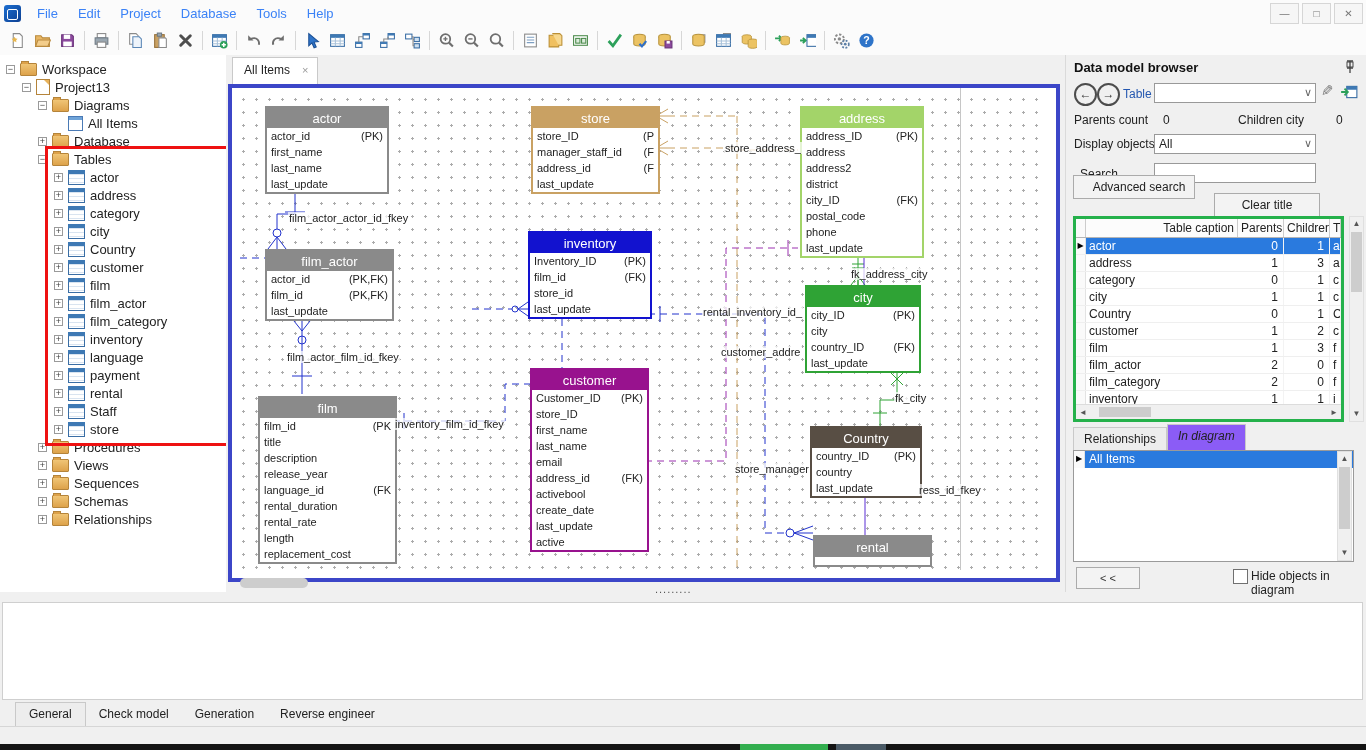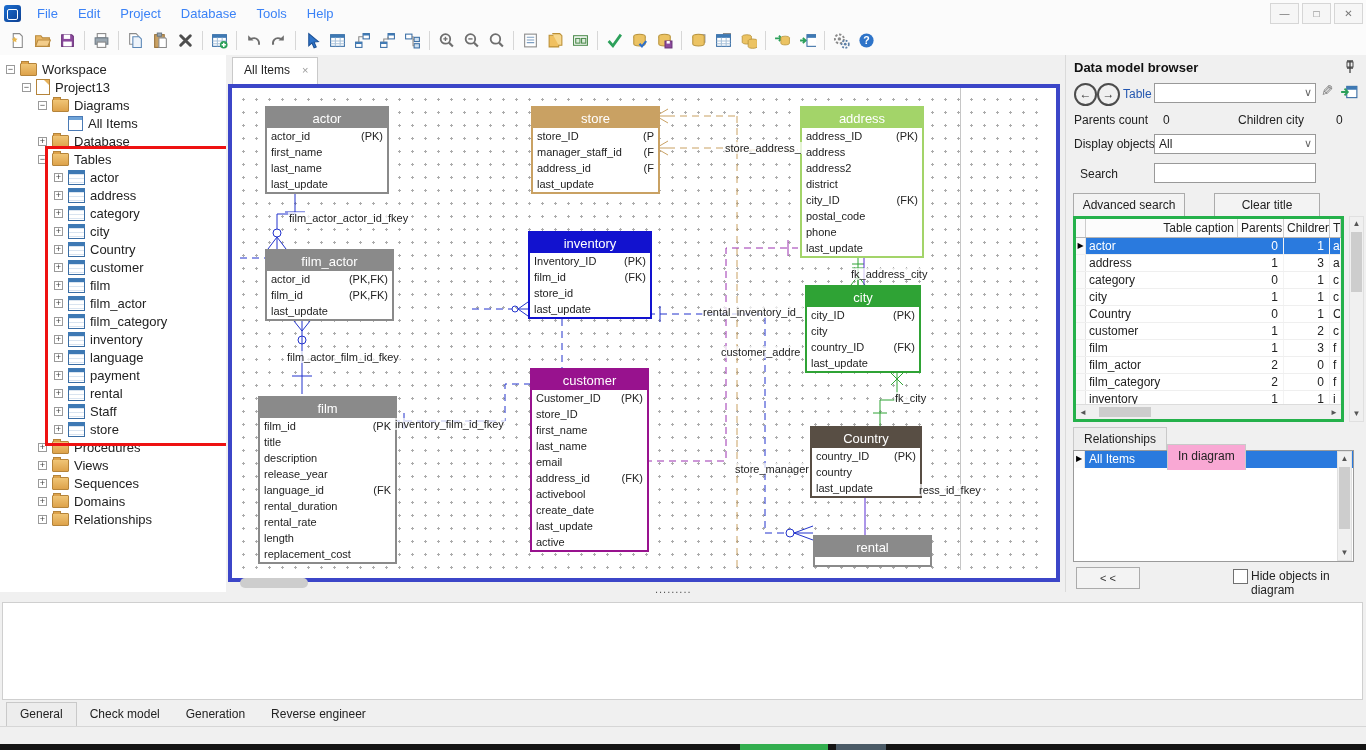--- a/index.html
+++ b/index.html
@@ -102,37 +102,37 @@
        font-size:8px;line-height:15px;text-align:center;padding:0!important;}
   .grow.sel .gut{background:#fafafa;color:#000;}
   .ghscroll{position:absolute;left:0;bottom:0;width:100%;height:14px;background:#f0f0f0;
             border-top:1px solid #dcdcdc;display:flex;align-items:center;font-size:8px;color:#555;}
   .ghthumb{width:52px;height:10px;background:#cdcdcd;margin-left:12px;}
   .vscroll{position:absolute;width:15px;background:#f0f0f0;border:1px solid #e0e0e0;box-sizing:border-box;}
   .varrow{position:absolute;left:0;width:13px;height:14px;font-size:8px;color:#555;text-align:center;line-height:14px;}
   .vthumb{position:absolute;left:1px;width:11px;background:#cdcdcd;}
   .rtab{position:absolute;top:372px;height:23px;padding:4px 10px 0;box-sizing:border-box;font-size:12px;
         color:#222;background:#ededed;border:1px solid #c9c9c9;border-bottom:none;}
-  .rtab.active{background:#f9a8d4;height:26px;top:389px;z-index:2;}
+  .rtab.active{background:#8b5cf6;height:26px;top:369px;z-index:2;font-style:italic;}
   .listbox{position:absolute;left:7px;top:395px;width:281px;height:112px;background:#fff;
            border:1px solid #9a9a9a;box-sizing:border-box;overflow:hidden;}
   .lhead{display:flex;height:18px;border-bottom:1px solid #c9c9c9;}
   .lhead div{padding:2px 4px 0;}
   .lrow{display:flex;height:17px;}
   .lrow.sel{background:#2a7ade;color:#fff;}
   .collapsebtn{position:absolute;left:10px;top:512px;width:62px;height:20px;background:#f3f3f3;
                border:1px solid #ababab;font-size:11px;display:flex;align-items:center;justify-content:center;color:#333;}
   .chk{position:absolute;left:167px;top:514px;width:13px;height:13px;background:#fff;border:1px solid #707070;}
   .chklabel{position:absolute;left:185px;top:514px;font-size:12px;}
 
   
   .logbox{position:absolute;left:2px;top:602px;width:1361px;height:98px;background:#fff;
           border:1px solid #cfcfcf;box-sizing:border-box;}
   .btabs{position:absolute;left:0;top:702px;width:100%;height:25px;display:flex;align-items:flex-end;
-         padding-left:6px;border-bottom:1px solid #d6d6d6;box-sizing:border-box;}
+         padding-left:15px;border-bottom:1px solid #d6d6d6;box-sizing:border-box;}
   .btab{padding:4px 13px 5px;font-size:12px;color:#222;}
   .btab.active{background:#ededed;border:1px solid #c9c9c9;border-bottom:none;}
   .statusbar{position:absolute;left:0;top:727px;width:100%;height:17px;background:#f6f6f6;
              border-top:1px solid #e2e2e2;font-size:12px;padding:1px 5px;box-sizing:border-box;}
   .taskstrip{position:absolute;left:0;top:744px;width:100%;height:6px;background:#141414;}
   .taskseg-green{position:absolute;left:740px;top:0;width:88px;height:6px;background:#32ae4e;}
   .taskseg-gray{position:absolute;left:836px;top:0;width:50px;height:6px;background:#4a5a66;}
 </style>
 </head>
 <body>
@@ -509,21 +509,21 @@
           <span>Views</span>
         </div>
         <div class="trow" style="padding-left: 38px;">
           <div class="texp">+</div>
           <span class="tico ic-folder"></span>
           <span>Sequences</span>
         </div>
         <div class="trow" style="padding-left: 38px;">
           <div class="texp">+</div>
           <span class="tico ic-folder"></span>
-          <span>Domains</span>
+          <span>Schemas</span>
         </div>
         <div class="trow" style="padding-left: 38px;">
           <div class="texp">+</div>
           <span class="tico ic-folder"></span>
           <span>Relationships</span>
         </div>
       </div>
     <div class="redrect"></div>
   </div>
 
@@ -875,21 +875,21 @@
 
     <div class="rp-label" style="left:8px;top:82px;">Display objects</div>
     <div class="combo" style="left:88px;top:79px;width:162px;">
       <span>All</span>
       <span class="chev">∨</span>
     </div>
 
     <div class="rp-label" style="left:8px;top:112px;margin-left:6px;">Search</div>
     <div class="tinput" style="left:88px;top:108px;width:162px;"></div>
 
-    <div class="rbtn" style="left:7px;top:138px;width:110px;">Advanced search</div>
+    <div class="rbtn" style="left:7px;top:120px;width:110px;padding-left:10px;">Advanced search</div>
     <div class="rbtn" style="left:148px;top:138px;width:104px;">Clear title</div>
 
     <div class="greenbox" id="gridbox">
         <div class="ghead">
           <div class="gut"></div>
           <div style="width: 152px; text-align: right;">Table caption</div>
           <div style="width: 46px;">Parents</div>
           <div style="width: 46px;">Children</div>
           <div style="width: 11px;">T</div>
         </div>

